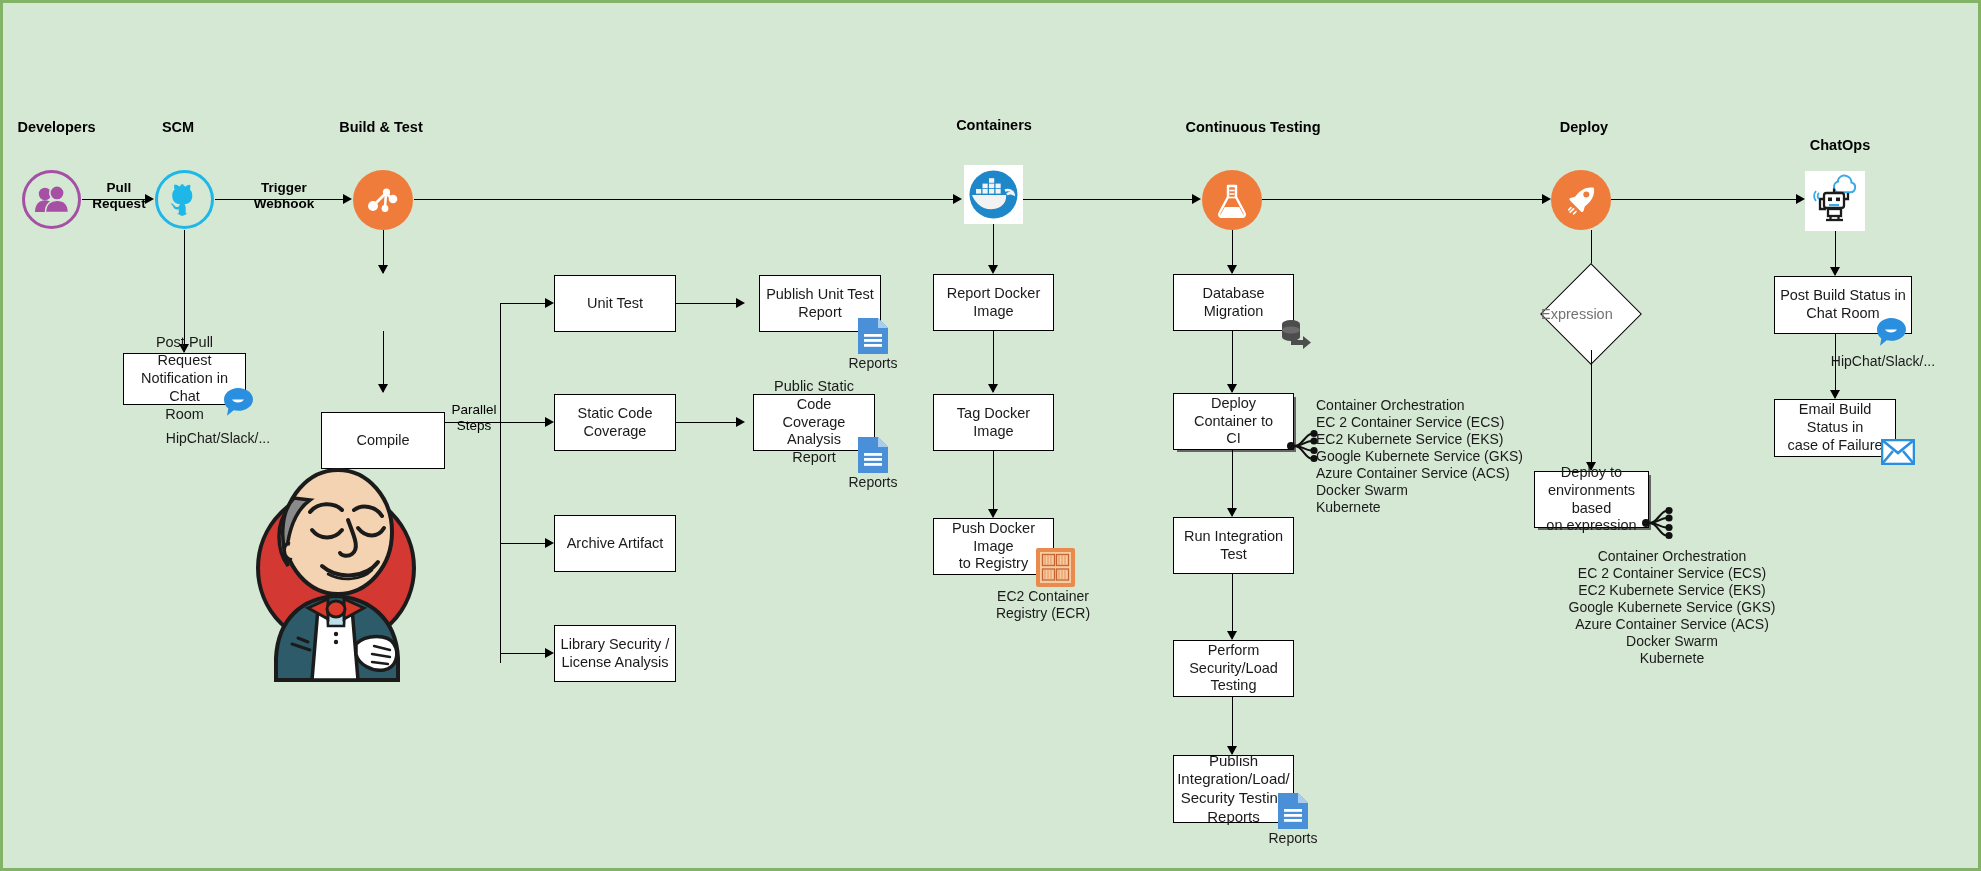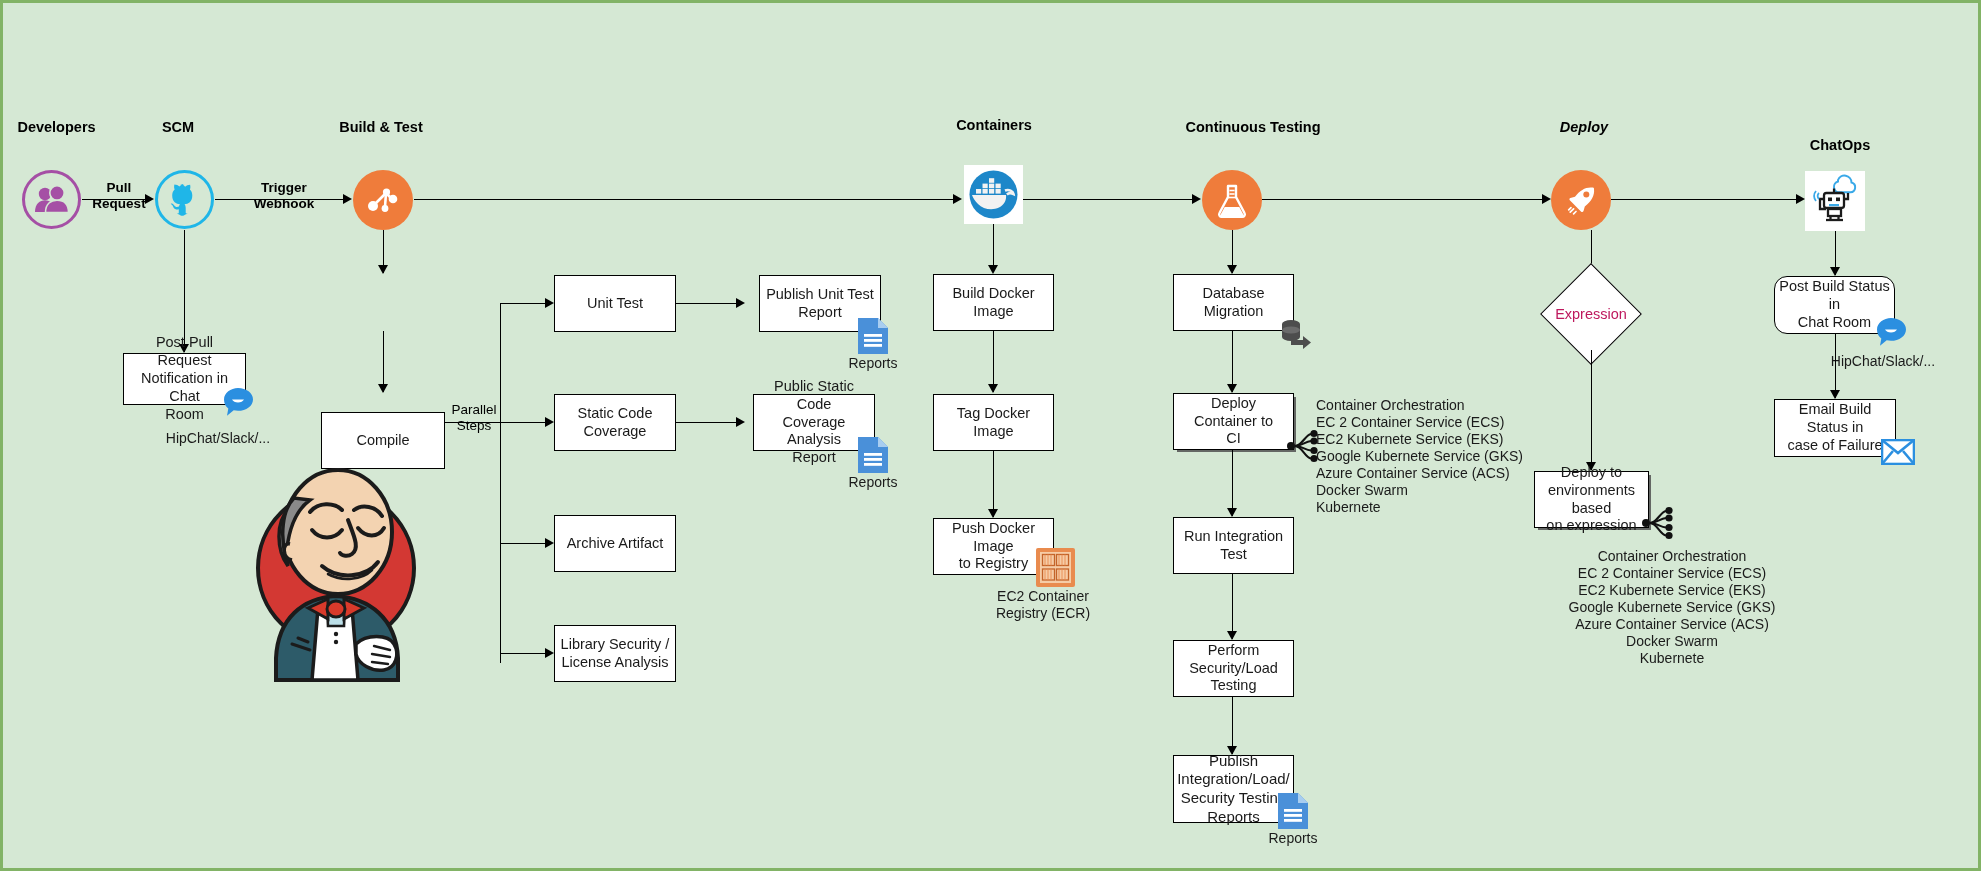--- a/index.html
+++ b/index.html
@@ -63,21 +63,21 @@
   }
   
   .diamond{
     position:absolute;
     background:#fff;border:1.6px solid #000;
     transform:rotate(45deg);
     box-sizing:border-box;
   }
   .diamond-text{
     position:absolute;
-    font-size:14.5px;color:#be185d;text-align:center;
+    font-size:14.5px;color:#737373;
     white-space:nowrap;
   }
   
   .circ{
     position:absolute;border-radius:50%;box-sizing:border-box;
     display:flex;align-items:center;justify-content:center;
   }
   .sq-icon{
     position:absolute;background:#fff;box-sizing:border-box;
     display:flex;align-items:center;justify-content:center;
@@ -90,21 +90,21 @@
 </head>
 <body>
 
 <div id="canvas">
 
   <div class="stage-label" style="left:6px;top:116px;width:95px;">Developers</div>
   <div class="stage-label" style="left:140px;top:116px;width:70px;">SCM</div>
   <div class="stage-label" style="left:313px;top:116px;width:130px;">Build &amp; Test</div>
   <div class="stage-label" style="left:926px;top:114px;width:130px;">Containers</div>
   <div class="stage-label" style="left:1150px;top:116px;width:200px;">Continuous Testing</div>
-  <div class="stage-label" style="left:1526px;top:116px;width:110px;font-style:italic;">Deploy</div>
+  <div class="stage-label" style="left:1526px;top:116px;width:110px;">Deploy</div>
   <div class="stage-label" style="left:1762px;top:134px;width:150px;">ChatOps</div>
 
   <div class="circ" style="left:19px;top:167px;width:59px;height:59px;border:3.5px solid #a54fa5;background:#d5e8d4;">
     <svg width="38" height="30" viewBox="0 0 38 30" aria-hidden="true">
       <circle cx="12" cy="9" r="6.2" fill="#a54fa5"></circle>
       <path d="M2 27 C2 18.5 7 15.2 12 15.2 C17 15.2 22 18.5 22 27 Z" fill="#a54fa5"></path>
       <circle cx="24" cy="8" r="7.2" fill="#a54fa5" stroke="#d5e8d4" stroke-width="1.6"></circle>
       <path d="M12.5 27.5 C12.5 18.5 18 15.2 24 15.2 C30 15.2 35.5 18.5 35.5 27.5 Z" fill="#a54fa5" stroke="#d5e8d4" stroke-width="1.6"></path>
     </svg>
   </div>
@@ -313,21 +313,21 @@
         <rect x="6" y="21" width="18" height="2.8"></rect>
         <rect x="6" y="26" width="18" height="2.8"></rect>
       </g>
     </svg>
   </div>
   <div class="caption" style="left:815px;top:471px;width:110px;">Reports</div>
 
   <div class="vline" style="left:990px;top:221px;height:48px;"></div>
   <div class="arrow-d" style="left:985px;top:262px;"></div>
   <div class="node" style="left:930px;top:271px;width:121px;height:57px;">
-    <span>Build Docker Image</span>
+    <span>Report Docker Image</span>
   </div>
 
   <div class="vline" style="left:990px;top:328px;height:61px;"></div>
   <div class="arrow-d" style="left:985px;top:381px;"></div>
   <div class="node" style="left:930px;top:391px;width:121px;height:57px;">
     <span>Tag Docker Image</span>
   </div>
 
   <div class="vline" style="left:990px;top:448px;height:66px;"></div>
   <div class="arrow-d" style="left:985px;top:506px;"></div>
@@ -484,21 +484,21 @@
       <div>EC 2 Container Service (ECS)</div>
       <div>EC2 Kubernete Service (EKS)</div>
       <div>Google Kubernete Service (GKS)</div>
       <div>Azure Container Service (ACS)</div>
       <div>Docker Swarm</div>
       <div>Kubernete</div>
     </div>
 
   <div class="vline" style="left:1832px;top:228px;height:44px;"></div>
   <div class="arrow-d" style="left:1827px;top:264px;"></div>
-  <div class="node" style="left:1771px;top:273px;width:121px;height:58px;border-radius:13px;">
+  <div class="node" style="left:1771px;top:273px;width:138px;height:58px;">
     <div>
       <div>Post Build Status in</div>
       <div>Chat Room</div>
     </div>
   </div>
   <div class="att" style="left:1873px;top:314px;">
     <svg width="34" height="32" viewBox="0 0 34 32" aria-hidden="true">
       <path d="M15 1 C23.3 1 30 6.1 30 12.4 C30 18.7 23.3 23.8 15 23.8 C13.5 23.8 12 23.6 10.7 23.3 L4 28.8 L5.3 21.6 C2.6 19.4 1 16.1 1 12.4 C1 6.1 7.7 1 15 1 Z" fill="#2b8fe0"></path>
       <path d="M9 12.5 a6.6 5.2 0 0 0 12 0 z" fill="#ffffff"></path>
     </svg>

